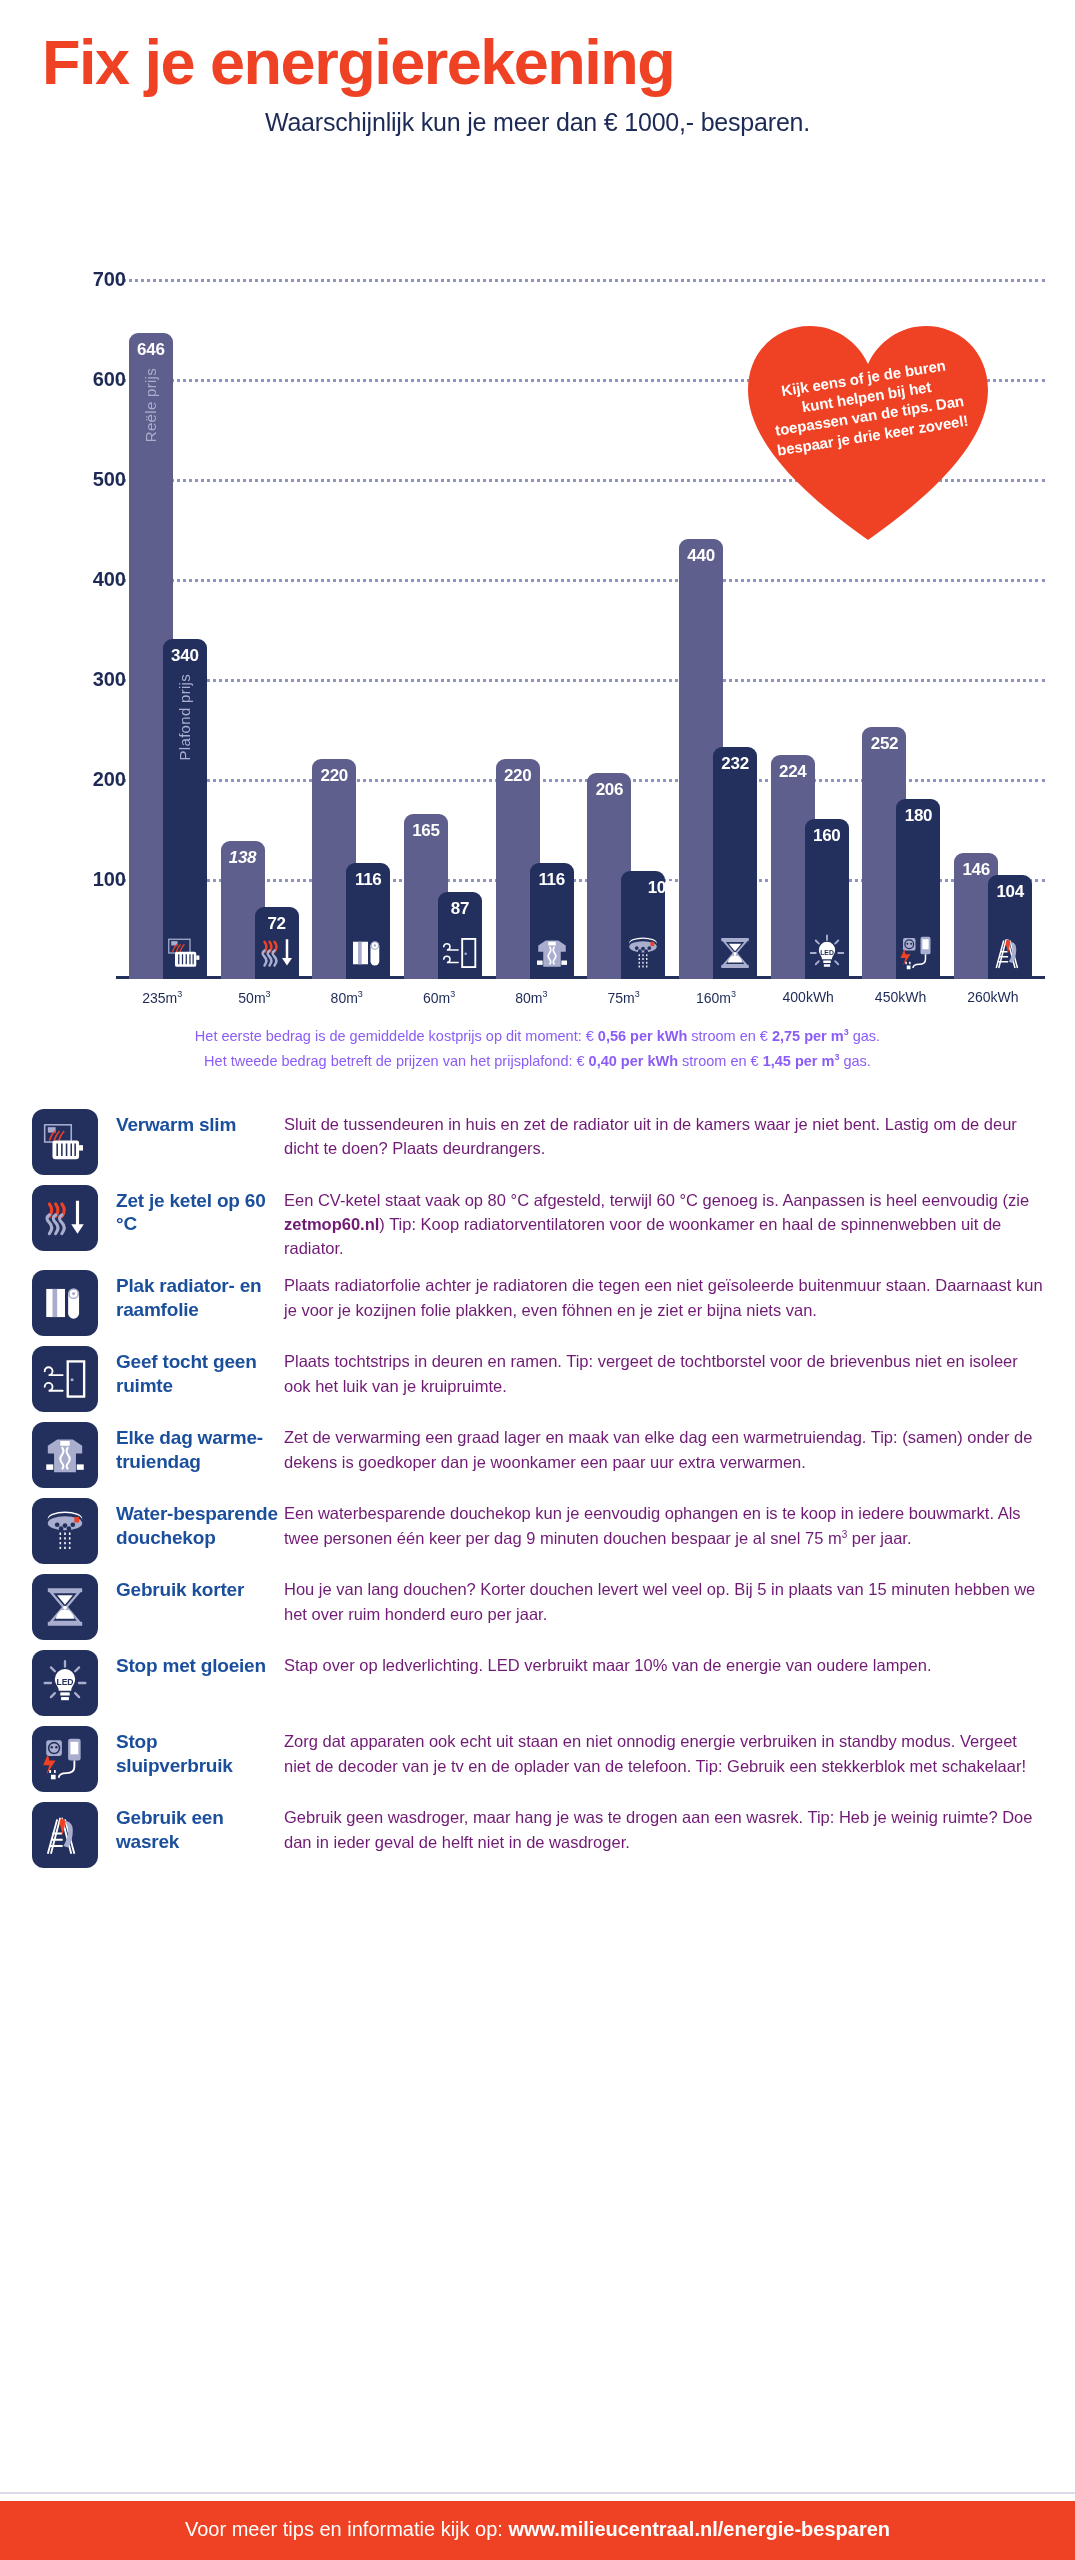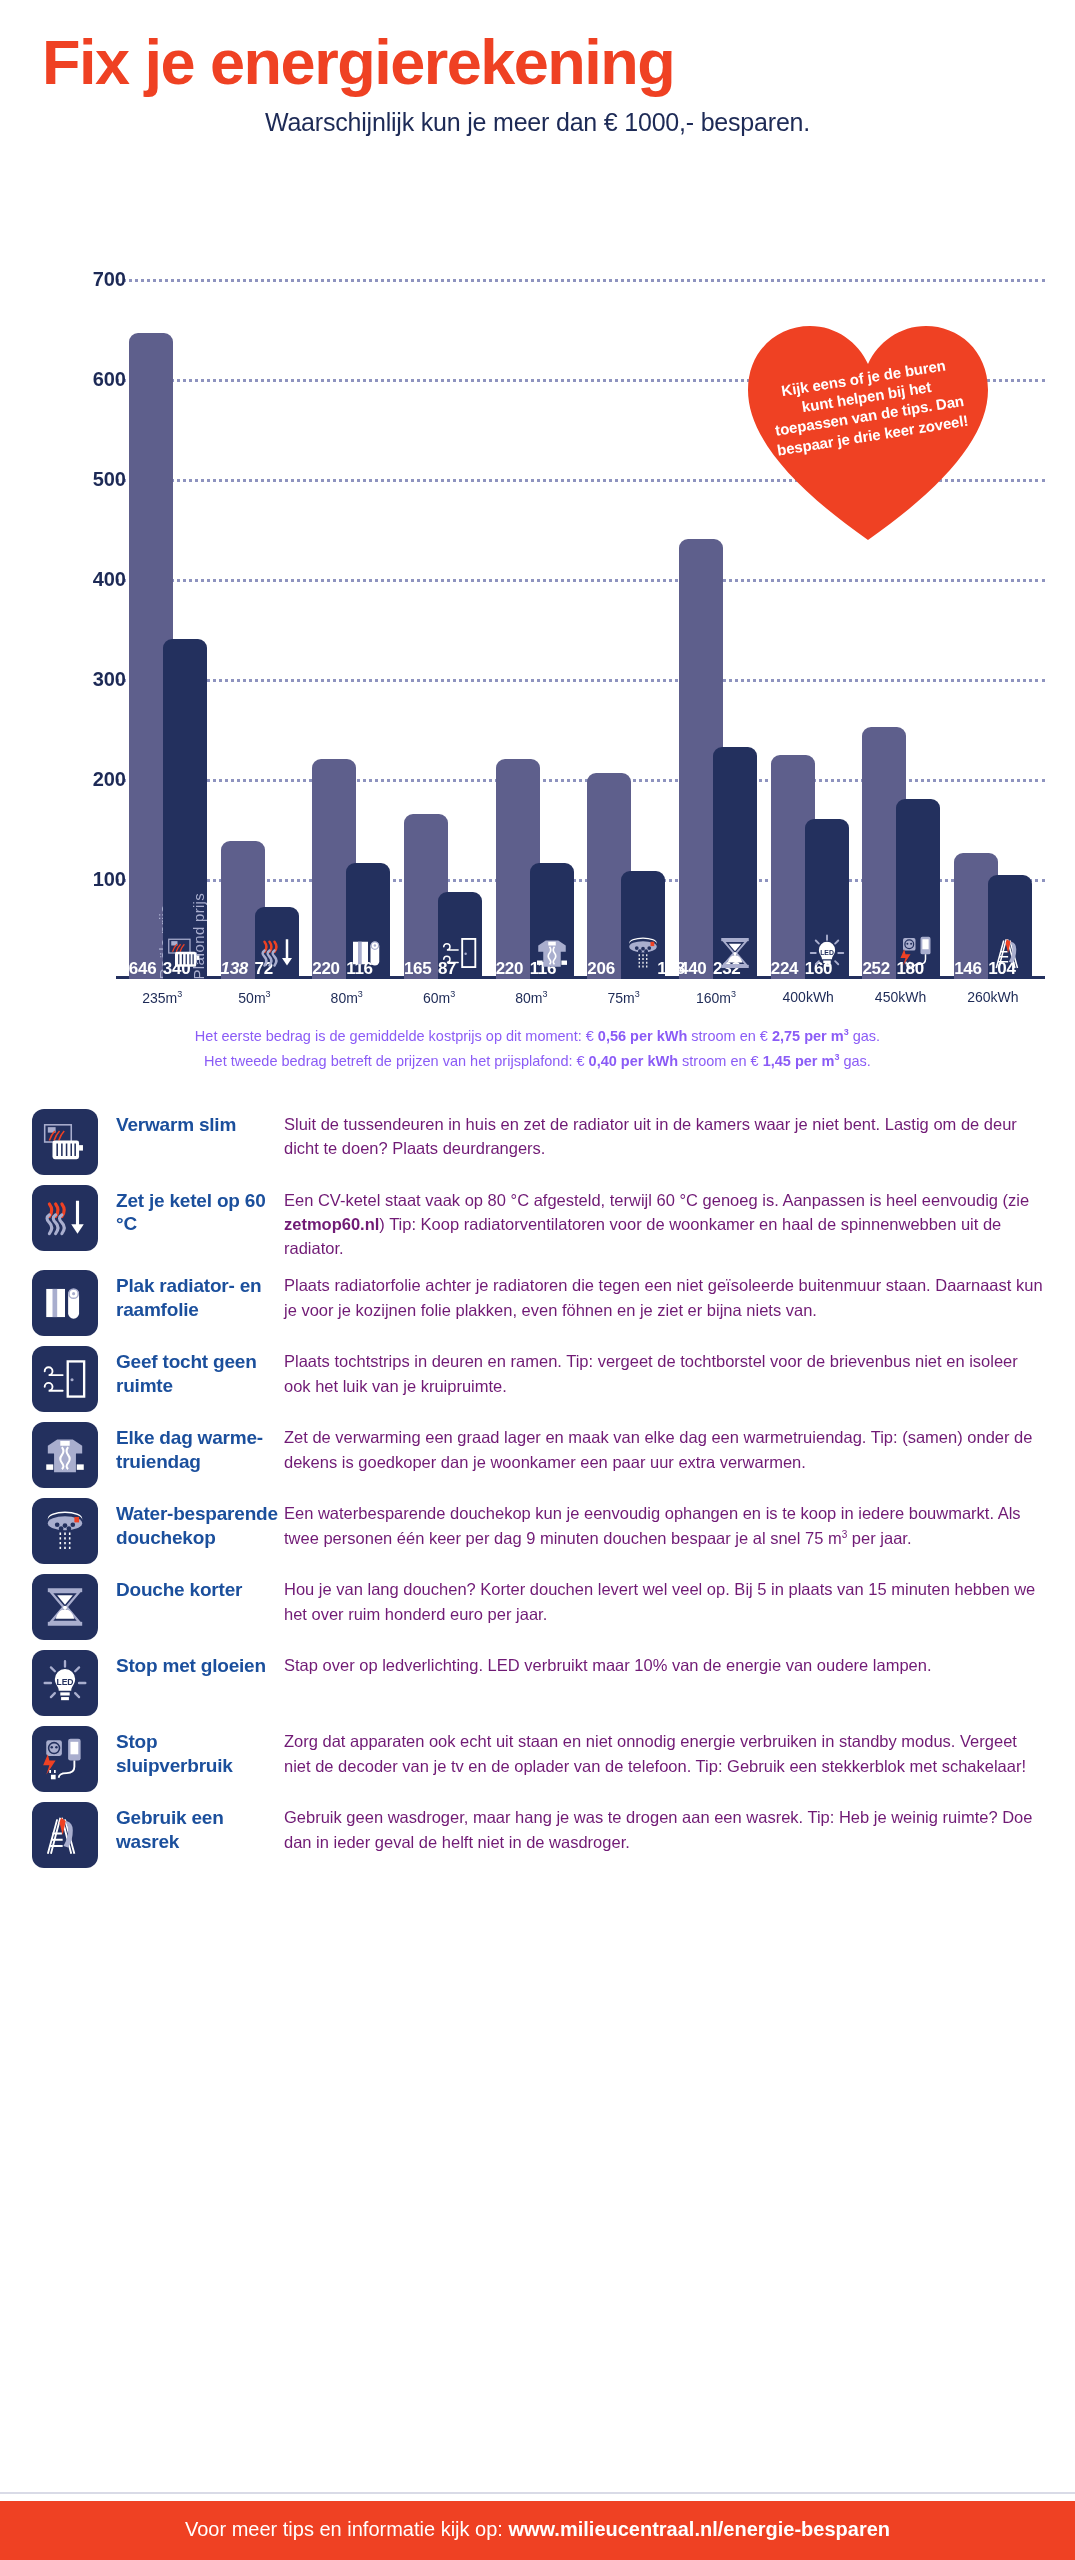--- a/index.html
+++ b/index.html
@@ -65,22 +65,22 @@
     display:flex;
     align-items:flex-end;
     justify-content:center;
     height:100%;
     flex:1 1 0;
   }
   .bar {
     position:relative;
     border-radius:9px 9px 0 0;
     display:flex;
-    flex-direction:row;
-    align-items:flex-end;
+    flex-direction:column;
+    align-items:center;
   }
   .bar.light { background:#5e5f8c; z-index:1; }
   .bar.dark  { background:#23305e; z-index:2; margin-left:-10px; }
   .bar .val {
     color:#ffffff;
     font-weight:bold;
     font-size:17px;
     margin-top:7px;
     letter-spacing:-0.3px;
   }
@@ -552,21 +552,21 @@
         <div class="tip-icon">
           <div style="position:absolute;left:8px;top:8px;width:50px;height:50px"><svg viewBox="0 0 64 64">
               <rect x="10" y="8" width="44" height="5" fill="#a9aece"></rect>
               <rect x="10" y="51" width="44" height="5" fill="#a9aece"></rect>
               <path d="M14 13 h36 l-16 19 l16 19 h-36 l16 -19 z" fill="none" stroke="#a9aece" stroke-width="3"></path>
               <path d="M22 17 h20 l-10 12 z" fill="#ffffff"></path>
               <path d="M20 47 h24 q-4 -12 -12 -12 q-8 0 -12 12z" fill="#ffffff"></path>
               <circle cx="32" cy="33" r="2.5" fill="#ffffff"></circle>
             </svg></div>
         </div>
-        <div class="tip-title">Douche korter</div>
+        <div class="tip-title">Gebruik korter</div>
         <div class="tip-body">Hou je van lang douchen? Korter douchen levert wel veel op. Bij 5 in plaats van 15 minuten hebben we het over ruim honderd euro per jaar.</div>
       </div>
       <div class="tip">
         <div class="tip-icon">
           <div style="position:absolute;left:8px;top:8px;width:50px;height:50px"><svg viewBox="0 0 64 64">
               <g stroke="#a9aece" stroke-width="3" stroke-linecap="round">
                 <path d="M32 4 v7M14 12 l5 5M50 12 l-5 5M6 32 h8M58 32 h-8M14 50 l5 -5M50 50 l-5 -5"></path>
               </g>
               <path d="M32 14 a13 13 0 0 1 13 13 c0 7 -5 9 -5 15 h-16 c0 -6 -5 -8 -5 -15 a13 13 0 0 1 13 -13z" fill="#ffffff"></path>
               <rect x="26" y="44" width="12" height="4" fill="#ffffff"></rect>

